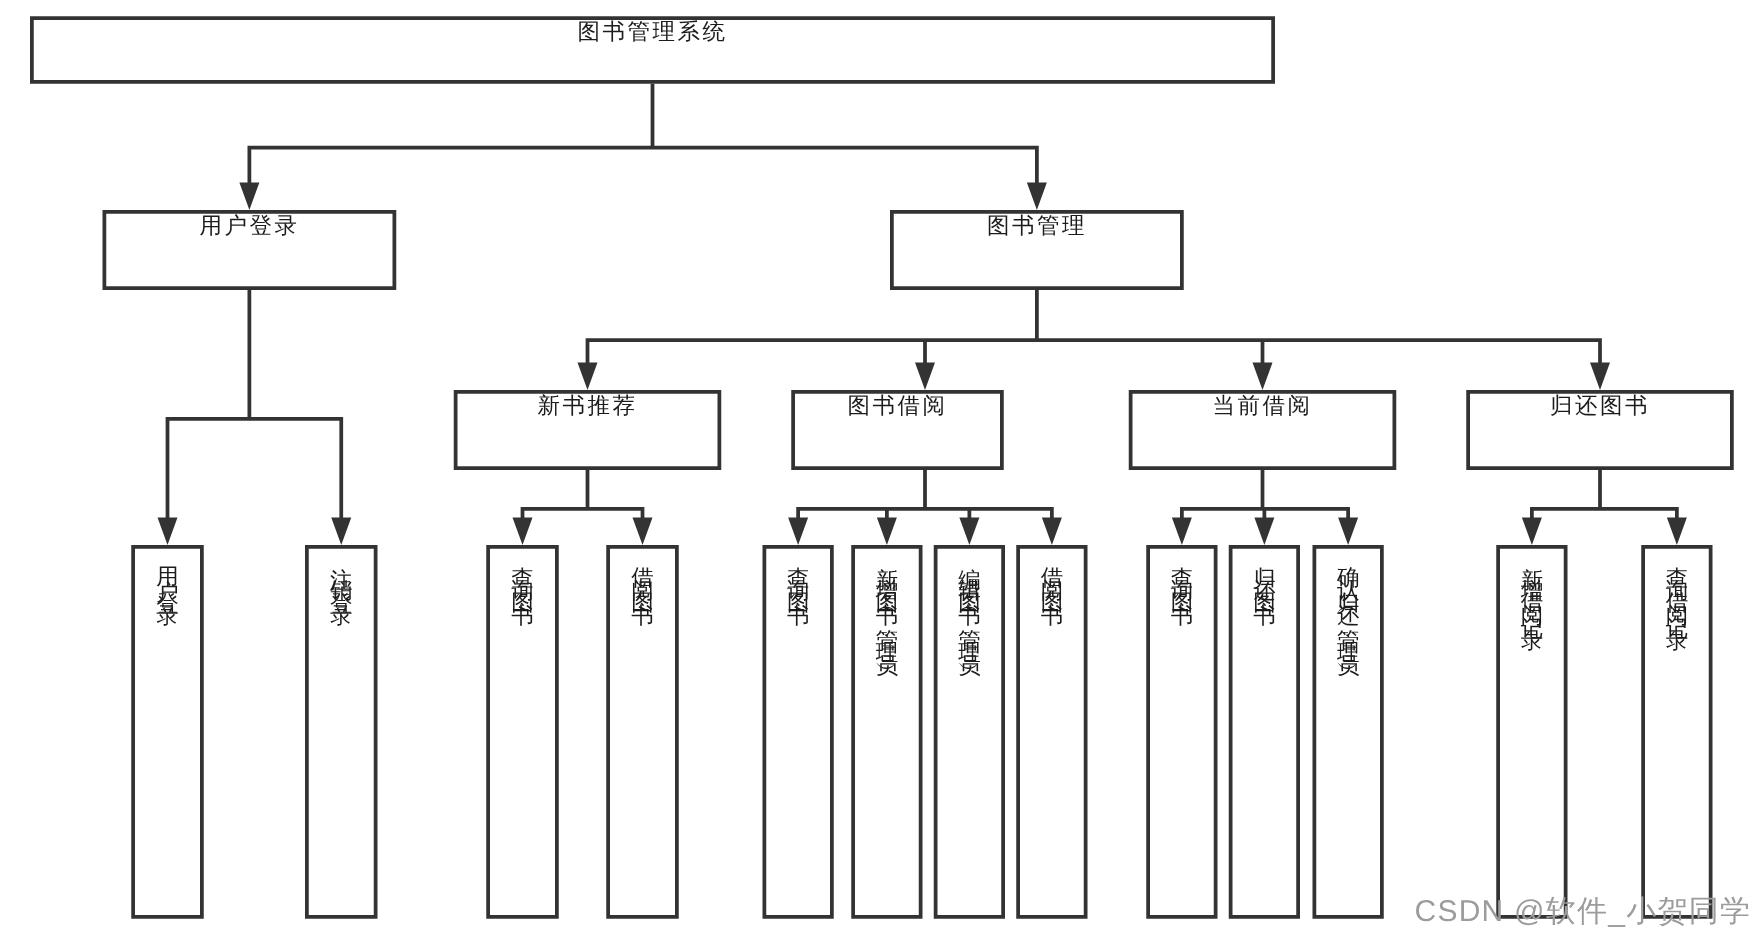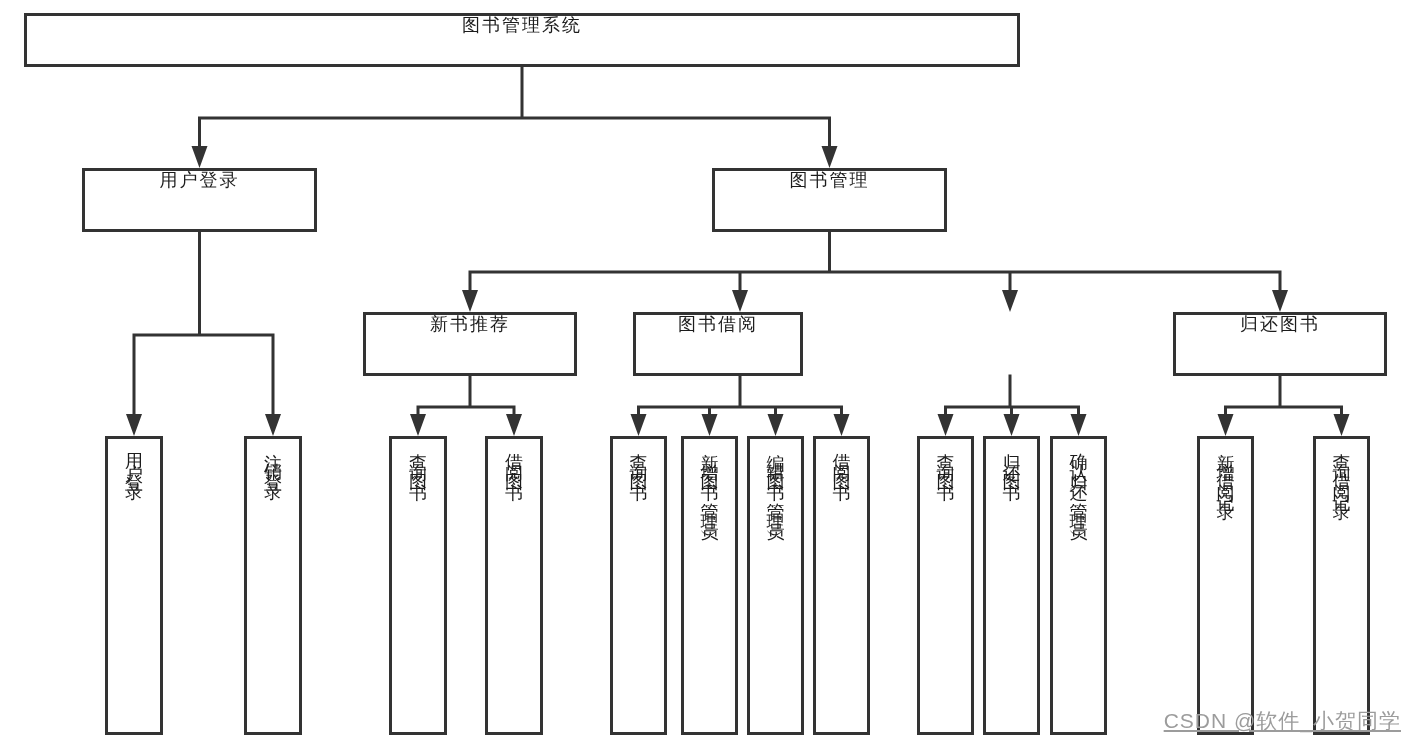--- a/index.html
+++ b/index.html
@@ -40,27 +40,26 @@
     writing-mode:vertical-rl;
     text-orientation:mixed;
     font-size:18px;
     letter-spacing:10px;
     line-height:1;
     white-space:nowrap;
   }
   .watermark{
     position:absolute;
     right:4px;
-    bottom:16px;
-    font-size:21px;
+    bottom:5px;
+    font-size:24px;
     letter-spacing:1px;
     color:var(--watermark);
     white-space:nowrap;
     line-height:1;
-    text-decoration:underline;
   }
 </style>
 </head>
 <body>
 
 <div class="stage">
 
   <svg class="connectors" viewBox="0 0 1405 747" xmlns="http://www.w3.org/2000/svg">
 
     <path fill="none" stroke="var(--line)" stroke-width="3" stroke-linecap="square" d="
@@ -132,20 +131,23 @@
   <div class="node hbox" style="left:363px;top:312px;width:214px;height:64px">
     <span>新书推荐</span>
   </div>
 
   <div class="node hbox" style="left:712px;top:168px;width:235px;height:64px">
     <span>图书管理</span>
   </div>
   <div class="node hbox" style="left:633px;top:312px;width:170px;height:64px">
     <span>图书借阅</span>
   </div>
+  <div class="node hbox" style="left:903px;top:312px;width:214px;height:64px">
+    <span>当前借阅</span>
+  </div>
   <div class="node hbox" style="left:1173px;top:312px;width:214px;height:64px">
     <span>归还图书</span>
   </div>
 
   <div class="node vbox" style="left:105px;top:436px;width:58px;height:299px">
     <span>用户登录</span>
   </div>
   <div class="node vbox" style="left:244px;top:436px;width:58px;height:299px">
     <span>注销登录</span>
   </div>

